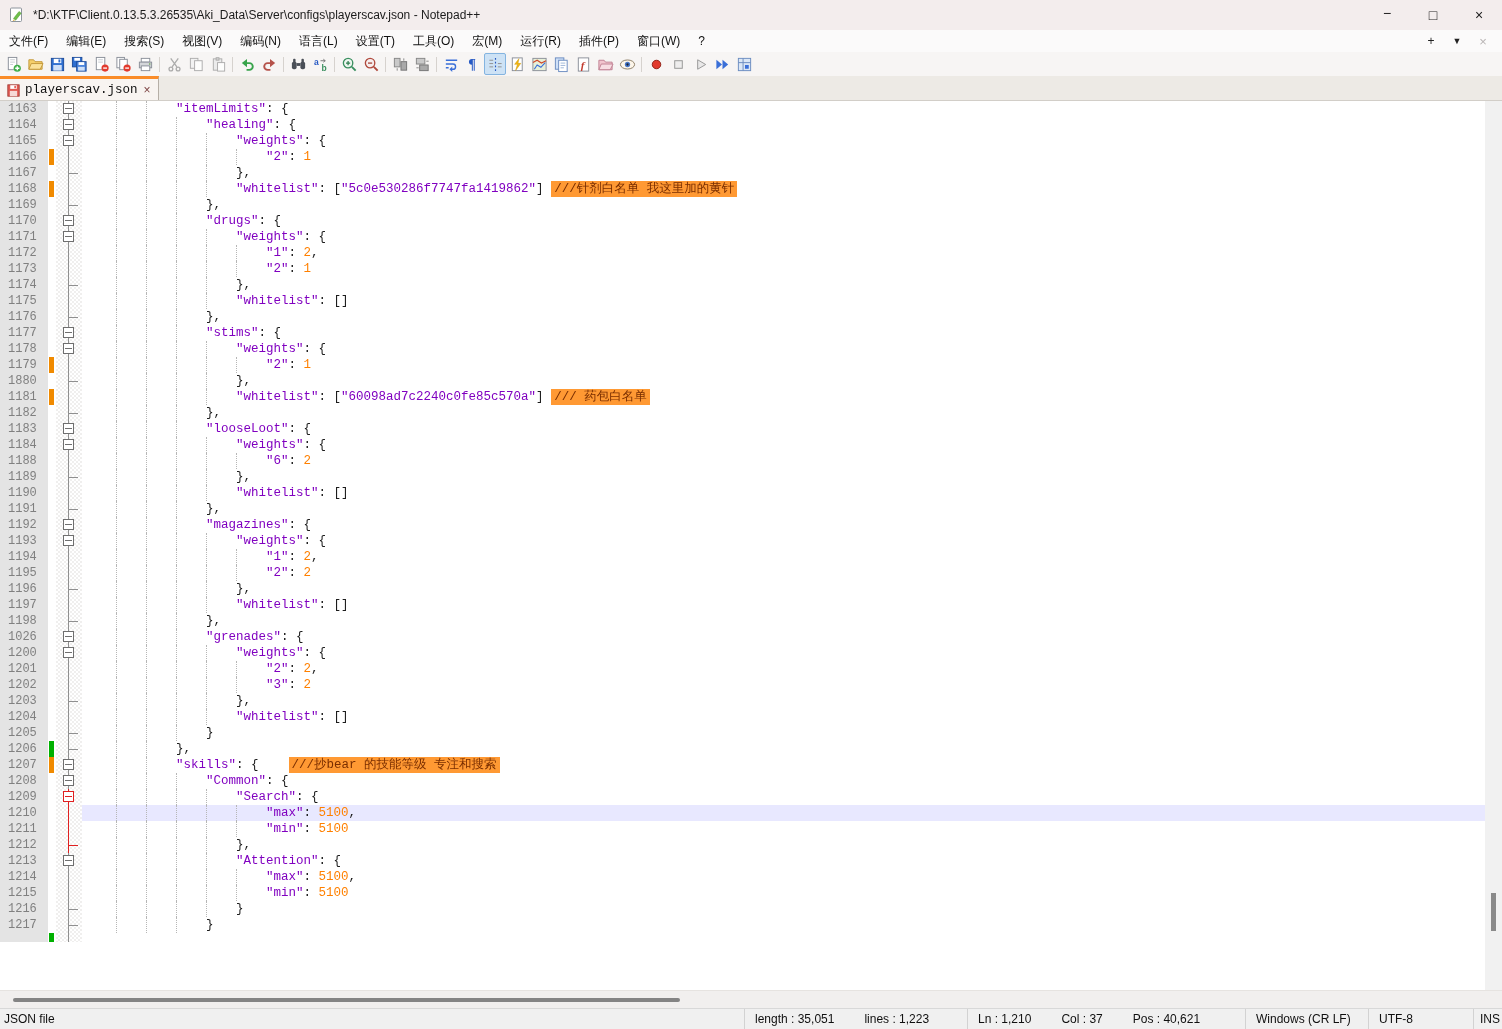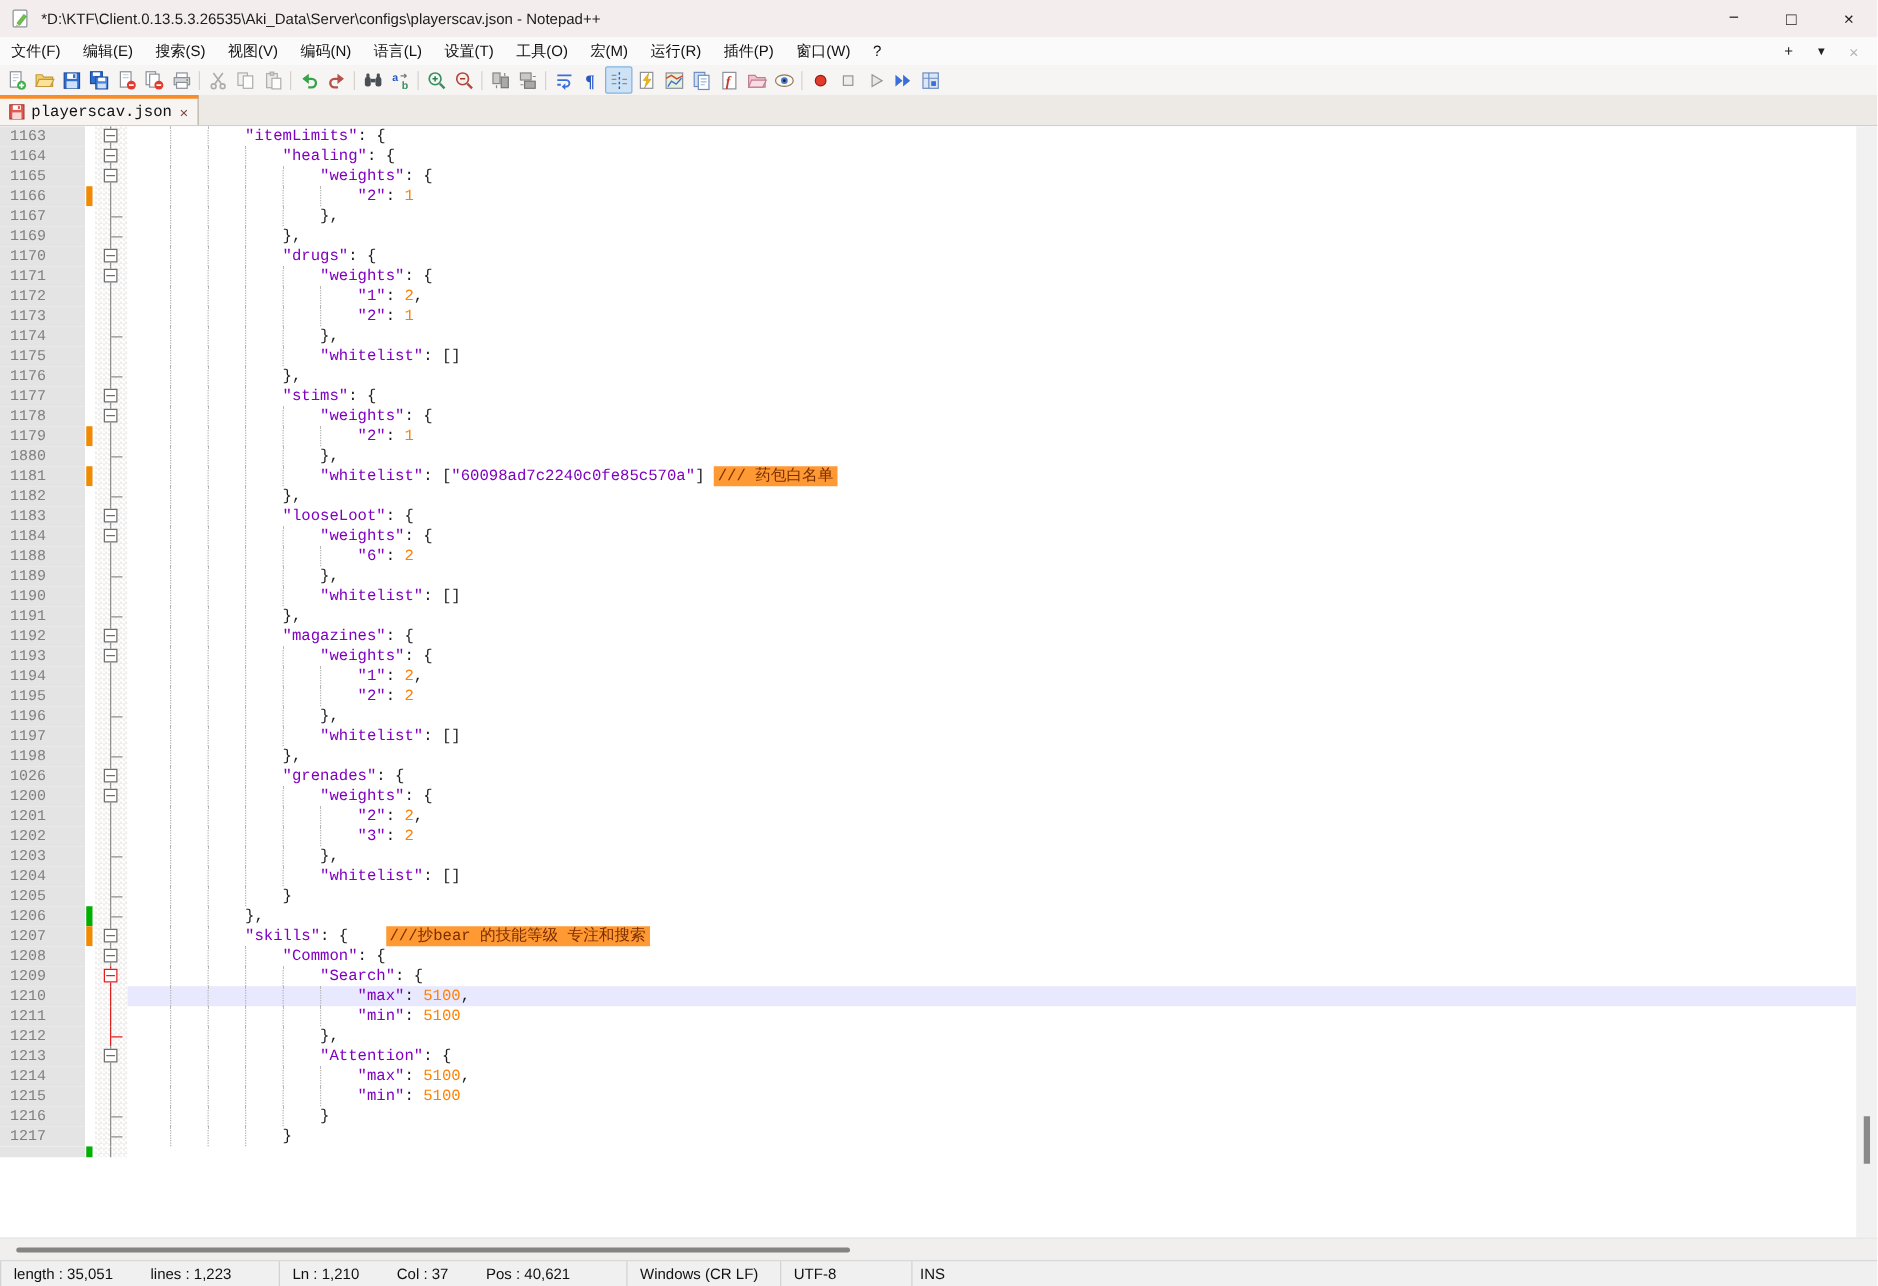--- a/index.html
+++ b/index.html
@@ -37,21 +37,21 @@
   .tab{background:#f8f4f1;border-top:3px solid var(--c-tab_accent);border-right:1px solid #b6afa7;
     display:flex;align-items:center;padding:0 7px;gap:5px}
   .tab-save-icon{width:13px;height:13px}
   .tab-label{font-family:"Liberation Mono","DejaVu Sans Mono",monospace;font-size:12.5px;color:#111}
   .tab-close{font-size:12px;color:#7d4444;line-height:1;padding-left:1px}
 
   
   .editor{position:relative;height:889px;background:#fff;overflow:hidden}
   .rows{position:absolute;left:0;top:0;right:17px}
   .row{display:flex;height:16px}
-  .ln{width:68px;flex:0 0 auto;background:var(--c-margin_bg);color:var(--c-margin_fg);
+  .ln{width:48px;flex:0 0 auto;background:var(--c-margin_bg);color:var(--c-margin_fg);
     font-family:"Liberation Mono","DejaVu Sans Mono",monospace;font-size:12px;line-height:16px;padding-left:8px}
   .mk{width:8px;flex:0 0 auto;position:relative;background:#fff}
   .mk .bar{position:absolute;left:1px;top:0;width:5px;height:100%}
   .bar.o{background:var(--c-marker_orange)}
   .bar.g{background:var(--c-marker_green)}
   .fd{width:26px;flex:0 0 auto;position:relative;
     background:repeating-conic-gradient(#ffffff 0% 25%, #f0efee 0% 50%) 0 0/4px 4px}
   .fd .vl{position:absolute;left:12px;top:0;bottom:0;width:1px;background:#8f8f8f}
   .fd .vl.r{background:var(--c-fold_red)}
   .fd .tick{position:absolute;left:13px;top:8px;width:9px;height:1px;background:#8f8f8f}
@@ -402,20 +402,30 @@
         <div class="row">
           <div class="ln">1167</div>
           <div class="mk"></div>
           <div class="fd">
             <i class="vl"></i>
             <i class="tick"></i>
           </div>
           <div class="cd"><i class="g" style="left: 34px;"></i><i class="g" style="left: 64px;"></i><i class="g" style="left: 94px;"></i><i class="g" style="left: 124px;"></i>                    <span class="t p">},</span></div>
         </div>
         <div class="row">
+          <div class="ln">1168</div>
+          <div class="mk">
+            <i class="bar o"></i>
+          </div>
+          <div class="fd">
+            <i class="vl"></i>
+          </div>
+          <div class="cd"><i class="g" style="left: 34px;"></i><i class="g" style="left: 64px;"></i><i class="g" style="left: 94px;"></i><i class="g" style="left: 124px;"></i>                    <span class="t s">"whitelist"</span><span class="t p">: [</span><span class="t s">"5c0e530286f7747fa1419862"</span><span class="t p">] </span><span class="t m">///针剂白名单 我这里加的黄针</span></div>
+        </div>
+        <div class="row">
           <div class="ln">1169</div>
           <div class="mk"></div>
           <div class="fd">
             <i class="vl"></i>
             <i class="tick"></i>
           </div>
           <div class="cd"><i class="g" style="left: 34px;"></i><i class="g" style="left: 64px;"></i><i class="g" style="left: 94px;"></i>                <span class="t p">},</span></div>
         </div>
         <div class="row">
           <div class="ln">1170</div>
@@ -827,20 +837,21 @@
     <div class="vscroll">
       <div class="vthumb"></div>
     </div>
   </div>
 
   <div class="hscroll">
     <div class="hthumb"></div>
   </div>
 
   <div class="statusbar">
+    <div class="sb-doc">JSON file</div>
     <div class="sb-seg w-len">
       <span class="gap">length : 35,051</span>
       <span>lines : 1,223</span>
     </div>
     <div class="sb-seg w-pos">
       <span class="gap">Ln : 1,210</span>
       <span class="gap">Col : 37</span>
       <span>Pos : 40,621</span>
     </div>
     <div class="sb-seg w-eol">Windows (CR LF)</div>

